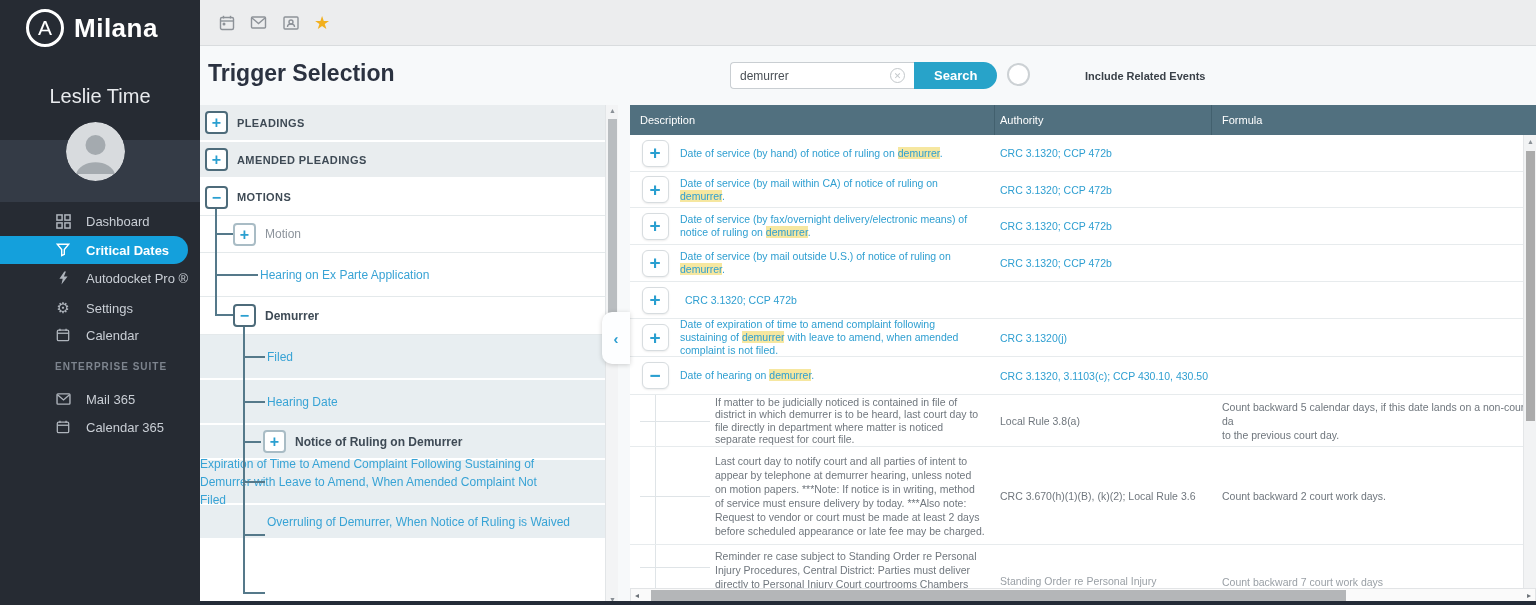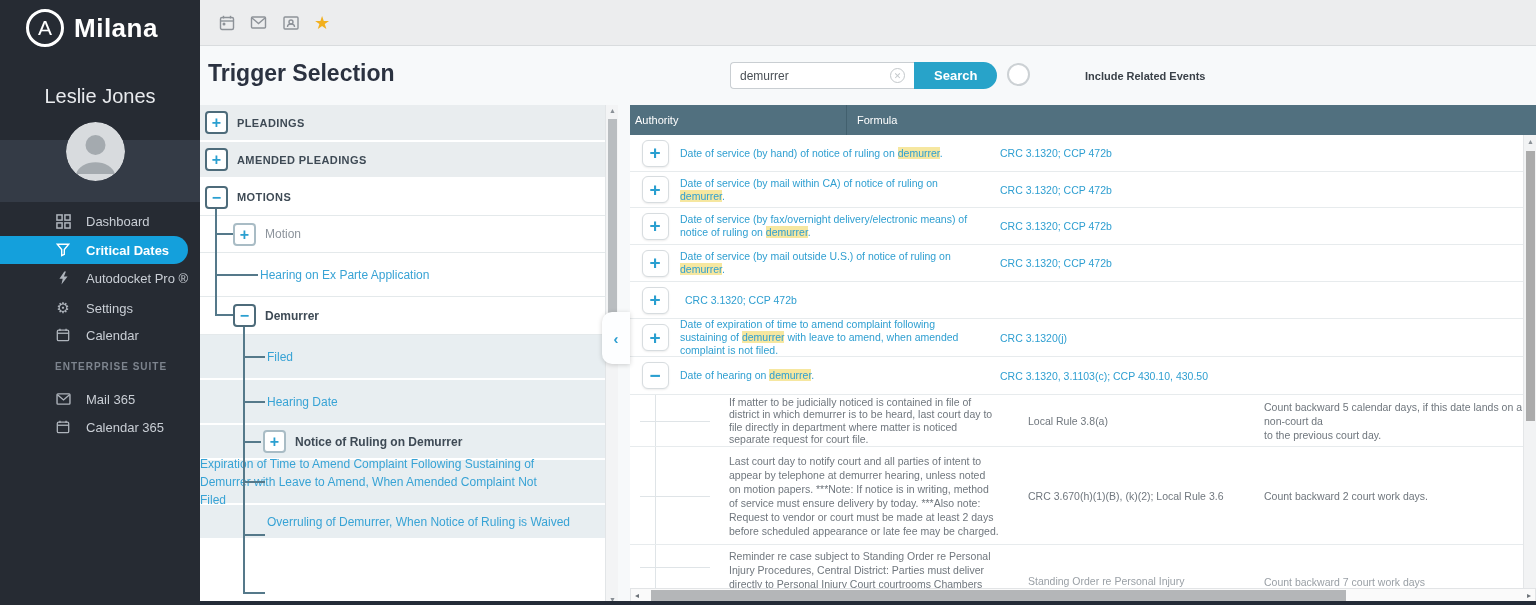--- a/index.html
+++ b/index.html
@@ -71,42 +71,42 @@
   .h-form { flex:1; padding-left:10px; height:100%; display:flex; align-items:center; }
   .trow { display:flex; border-bottom:1px solid #e7ebed; align-items:center; }
   .cell-btn { width:50px; display:flex; justify-content:center; flex:none; }
   .pbox { width:27px; height:27px; border:1px solid #d7dcdf; border-radius:6px; background:#fff; color:#2a9fd0;
           font-size:19px; font-weight:700; display:flex; align-items:center; justify-content:center;
           box-shadow:0 1px 2px rgba(0,0,0,0.08); }
   .cell-desc { width:315px; font-size:10.5px; color:#2f9fd1; line-height:13px; padding-right:14px; }
   .cell-auth { width:217px; font-size:10.5px; color:#2f9fd1; padding-left:5px; flex:none; }
   .cell-form { flex:1; font-size:10.5px; color:#6f767d; padding-left:10px; line-height:14px; }
   .hl { background:#f6e7a0; }
-  .crow { display:flex; border-bottom:1px solid #e7ebed; align-items:center; position:relative; overflow:hidden;gap:14px; }
+  .crow { display:flex; border-bottom:1px solid #e7ebed; align-items:center; position:relative; overflow:hidden; }
   .cell-gut { width:85px; flex:none; align-self:stretch; position:relative; }
   .gvline { position:absolute; left:25px; top:0; bottom:0; width:1px; background:#dfe4e7; }
   .gstub { position:absolute; left:10px; top:50%; width:70px; height:1px; background:#dfe4e7; }
   .cell-cdesc { width:280px; flex:none; font-size:10.5px; color:#70777e; line-height:12.5px; padding-right:10px; }
   .lh14 { line-height:14px; }
   .vscroll { position:absolute; right:0; top:30px; width:13px; height:453px; background:#f2f3f4; border-left:1px solid #e4e6e8; }
   .vthumb { position:absolute; left:2px; top:16px; width:9px; height:270px; background:#ababab; }
   .hscroll { position:absolute; left:0; top:483px; width:906px; height:14px; background:#fafafa; border:1px solid #e2e4e6; }
   .hthumb { position:absolute; left:20px; top:1px; width:695px; height:11px; background:#b4b6b8; }
   .harrow { position:absolute; top:2px; font-size:8px; color:#6b7177; }
   .bottom-strip { position:absolute; left:200px; top:601px; width:1336px; height:4px; background:#242b37; }
 </style>
 </head>
 <body>
 
 <div class="sidebar">
   <div class="logo-row">
     <div class="logo-circle">A</div>
     <div class="brand-name">Milana</div>
   </div>
-  <div class="user-name">Leslie Jones</div>
+  <div class="user-name">Leslie Time</div>
   <div class="avatar-band"></div>
   <div class="avatar">
     <svg width="59" height="59" viewBox="0 0 59 59">
       <circle cx="29.5" cy="29.5" r="29.5" fill="#d8dbde"></circle>
       <circle cx="29.5" cy="23" r="10" fill="#a4aaaf"></circle>
       <path d="M10 52 a20 15 0 0 1 39 0 Z" fill="#a4aaaf"></path>
     </svg>
   </div>
 
   <div class="nav-item" style="top:206px;height:30px;">
@@ -284,20 +284,21 @@
     <div class="sarrow" style="bottom:2px;">▼</div>
   </div>
 </div>
 
 <div class="collapse-tab">
   <span>‹</span>
 </div>
 
 <div class="dtable">
   <div class="thead">
+    <div class="h-desc">Description</div>
     <div class="h-auth">Authority</div>
     <div class="h-form">Formula</div>
   </div>
 
   <div class="trow" style="height:37px;">
     <div class="cell-btn">
         <div class="pbox">+</div>
       </div>
     <div class="cell-desc"><span>Date of service (by hand) of notice of ruling on </span><span class="hl">demurrer</span><span>.</span></div>
     <div class="cell-auth">CRC 3.1320; CCP 472b</div>

